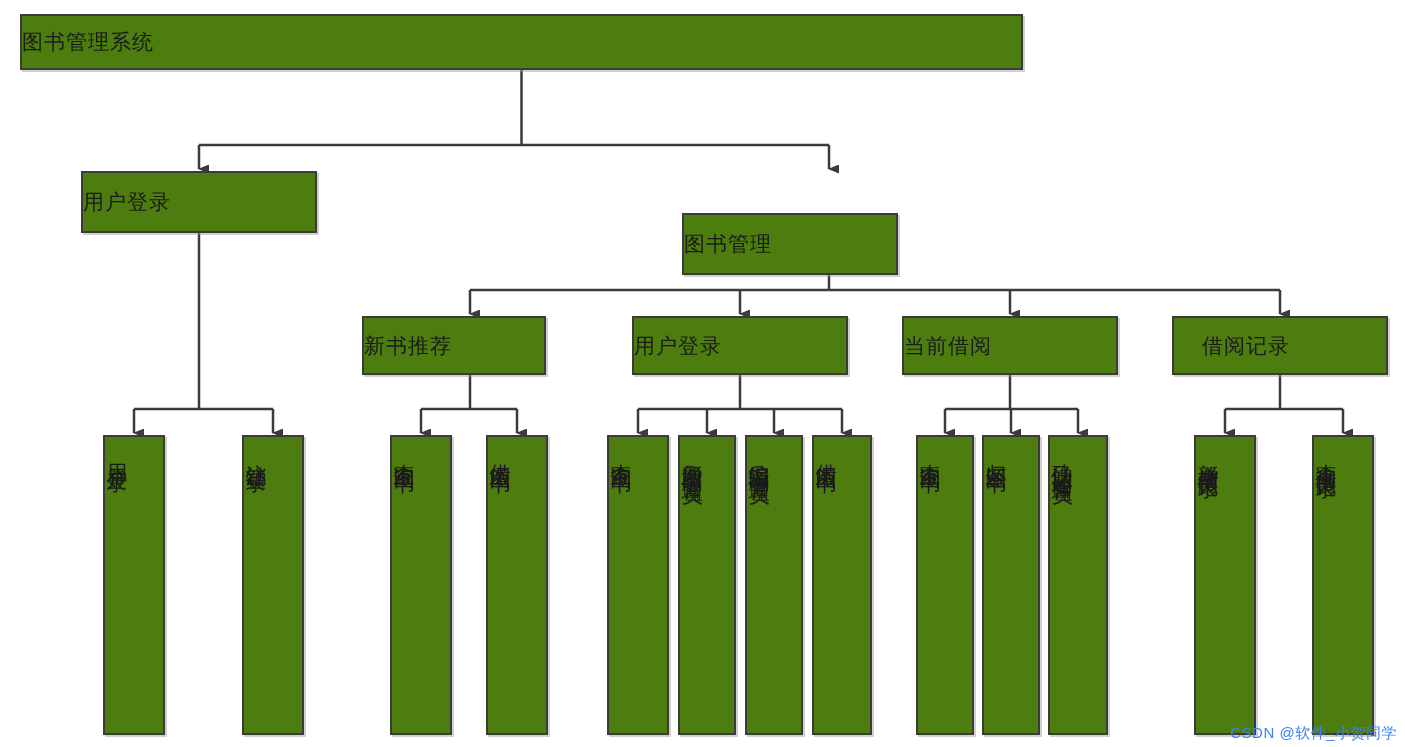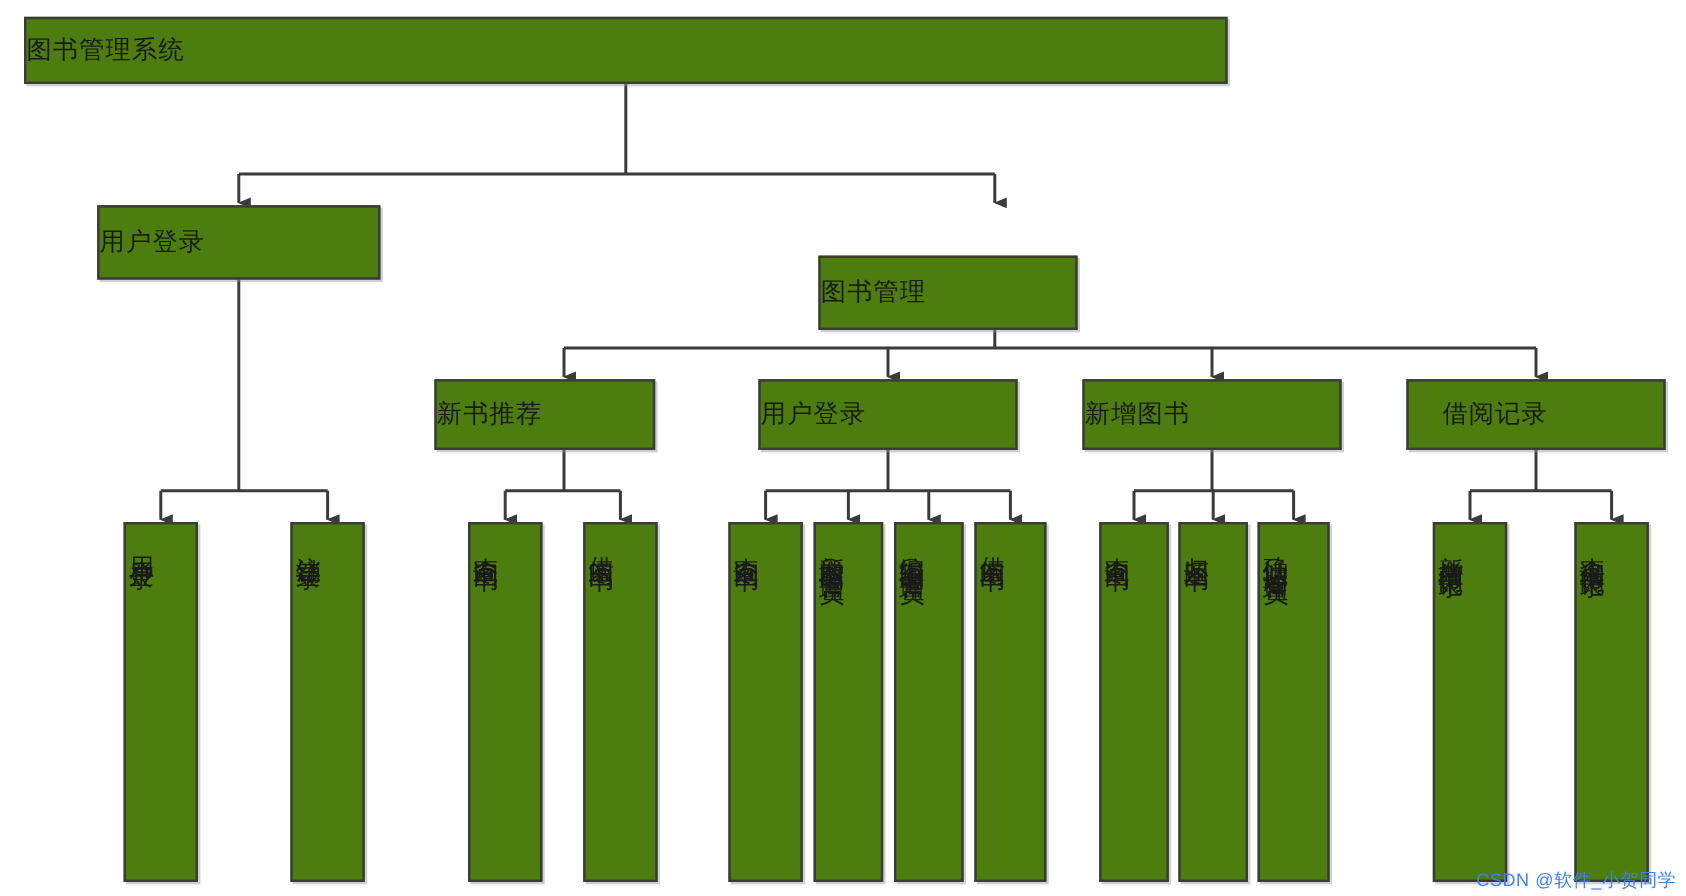--- a/index.html
+++ b/index.html
@@ -123,21 +123,21 @@
       <div class="node horiz" style="left: 682px; top: 171px; width: 216px; height: 62px; margin-top: 42px;">
         <span class="label">图书管理</span>
       </div>
       <div class="node horiz" style="left: 362px; top: 316px; width: 184px; height: 59px;">
         <span class="label">新书推荐</span>
       </div>
       <div class="node horiz" style="left: 632px; top: 316px; width: 216px; height: 59px;">
         <span class="label">用户登录</span>
       </div>
       <div class="node horiz" style="left: 902px; top: 316px; width: 216px; height: 59px;">
-        <span class="label">新增图书</span>
+        <span class="label">当前借阅</span>
       </div>
       <div class="node horiz" style="left: 1172px; top: 316px; width: 216px; height: 59px; padding-left: 28px;">
         <span class="label">借阅记录</span>
       </div>
       <div class="node vert" style="left: 103px; top: 435px; width: 62px; height: 300px;">
         <span class="label">用户登录</span>
       </div>
       <div class="node vert" style="left: 242px; top: 435px; width: 62px; height: 300px;">
         <span class="label">注销登录</span>
       </div>

